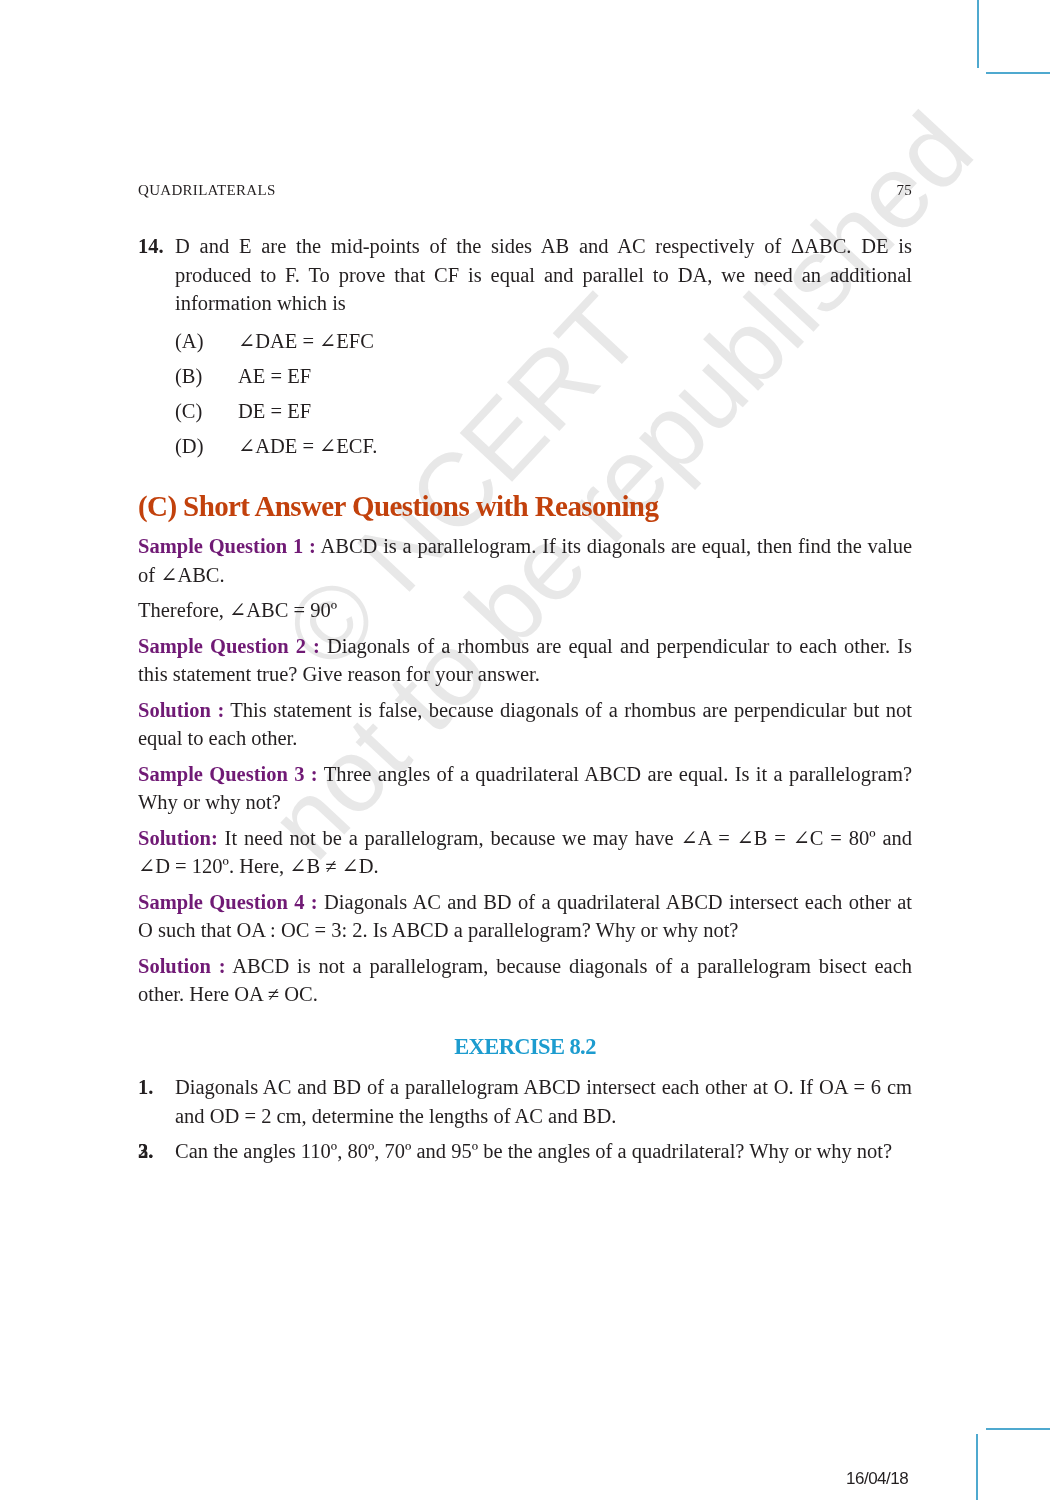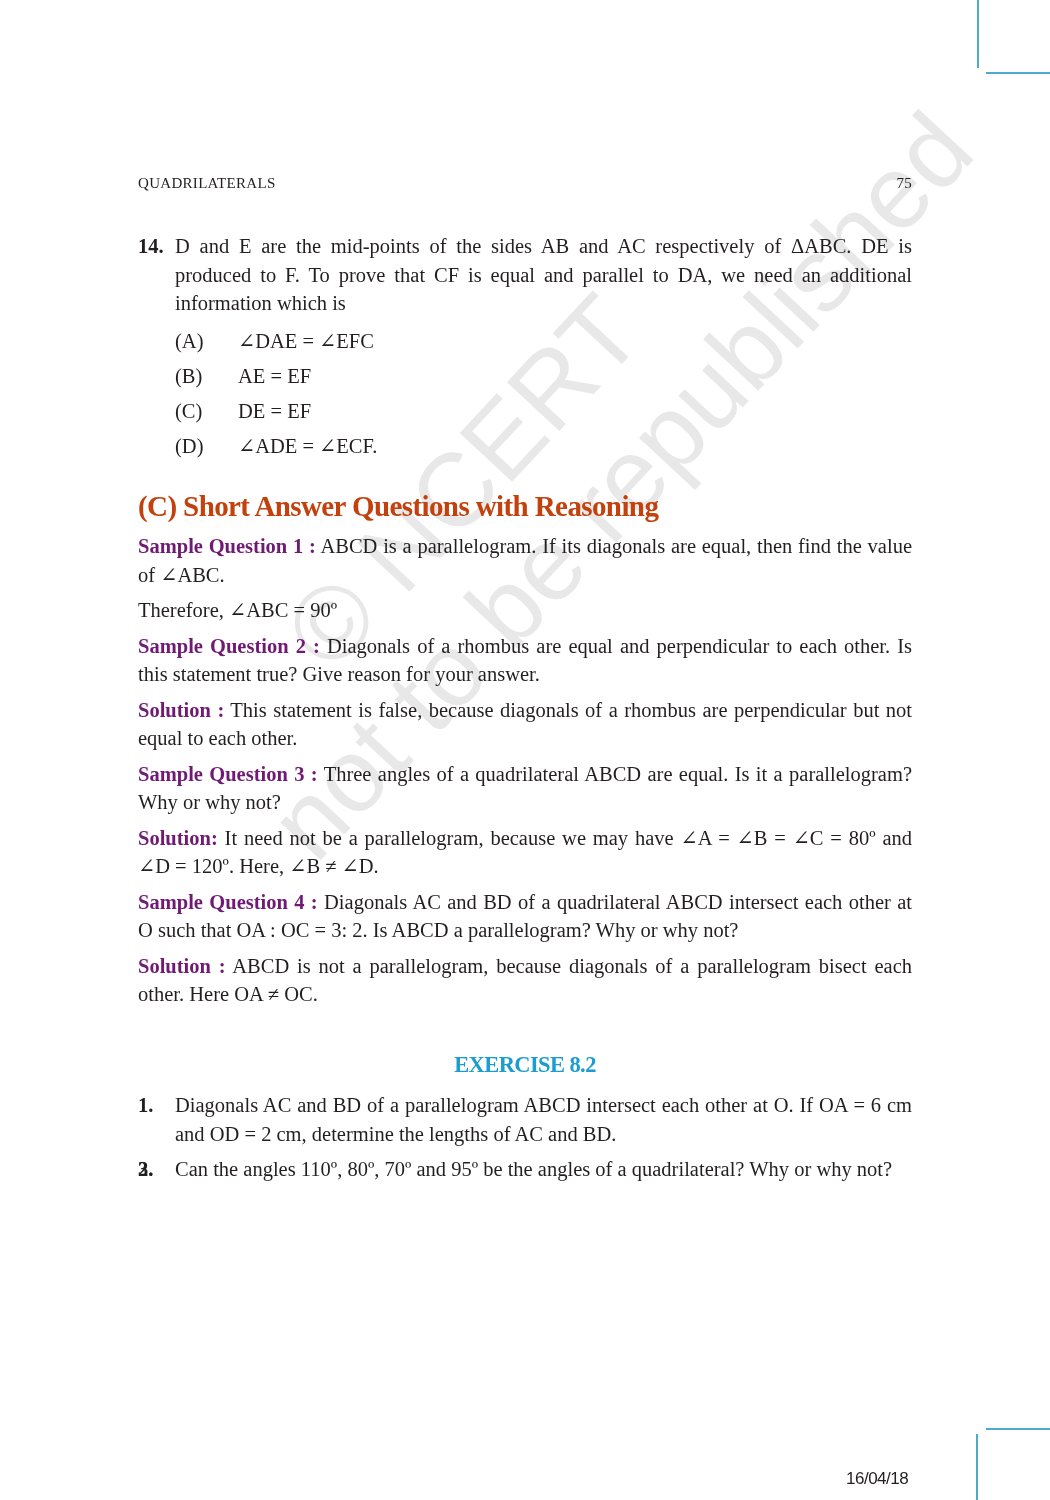--- a/index.html
+++ b/index.html
@@ -3,38 +3,38 @@
   <meta charset="utf-8">
   <style>
     html, body { margin: 0; padding: 0; background: #ffffff; }
     body {
       width: 1050px; height: 1500px; position: relative; overflow: hidden;
       font-family: "Liberation Serif", "DejaVu Serif", serif;
       color: #231f20;
     }
     .crop { position: absolute; background: #4fa9cf; }
     .running-head {
-      position: absolute; left: 138px; top: 175px; width: 774px;
+      position: absolute; left: 138px; top: 182px; width: 774px;
       font-size: 15px; letter-spacing: 0.3px; display: flex; justify-content: space-between; align-items: flex-end;
     }
     .content { position: absolute; left: 138px; top: 232px; width: 774px; font-size: 20.5px; line-height: 28.5px; }
     .q14 { position: relative; padding-left: 37px; text-align: justify; }
     .q14 .num { position: absolute; left: 0; top: 0; font-weight: bold; }
     .options { margin-top: 6px; padding-left: 37px; }
     .option { display: flex; height: 35px; align-items: center; }
     .option .lbl { width: 63px; }
     .section-heading {
       margin-top: 28px; color: #c2410c; font-weight: bold; font-size: 29px;
       letter-spacing: -0.6px; margin-bottom: 12px;
     }
     .para { text-align: justify; margin-bottom: 7px; }
     .blue { color: #701a75; font-weight: bold; }
     .exercise-title {
       text-align: center; color: #1d9ccf; font-weight: bold; font-size: 22.5px;
-      letter-spacing: -0.6px; margin-top: 42px; margin-bottom: 12px;
+      letter-spacing: -0.6px; margin-top: 24px; margin-bottom: 12px;
     }
     .ex-item { position: relative; padding-left: 37px; text-align: justify; margin-bottom: 7px; }
     .ex-item .num { position: absolute; left: 0; top: 0; font-weight: bold; }
     .watermark {
       position: absolute; left: 160px; top: 720px; width: 900px;
       transform: rotate(-47deg); transform-origin: 0 0;
       font-family: "Liberation Sans", "DejaVu Sans", sans-serif;
       color: rgba(190,190,190,0.35); font-size: 104px; line-height: 118px;
       pointer-events: none; white-space: nowrap; z-index: 0;
     }

